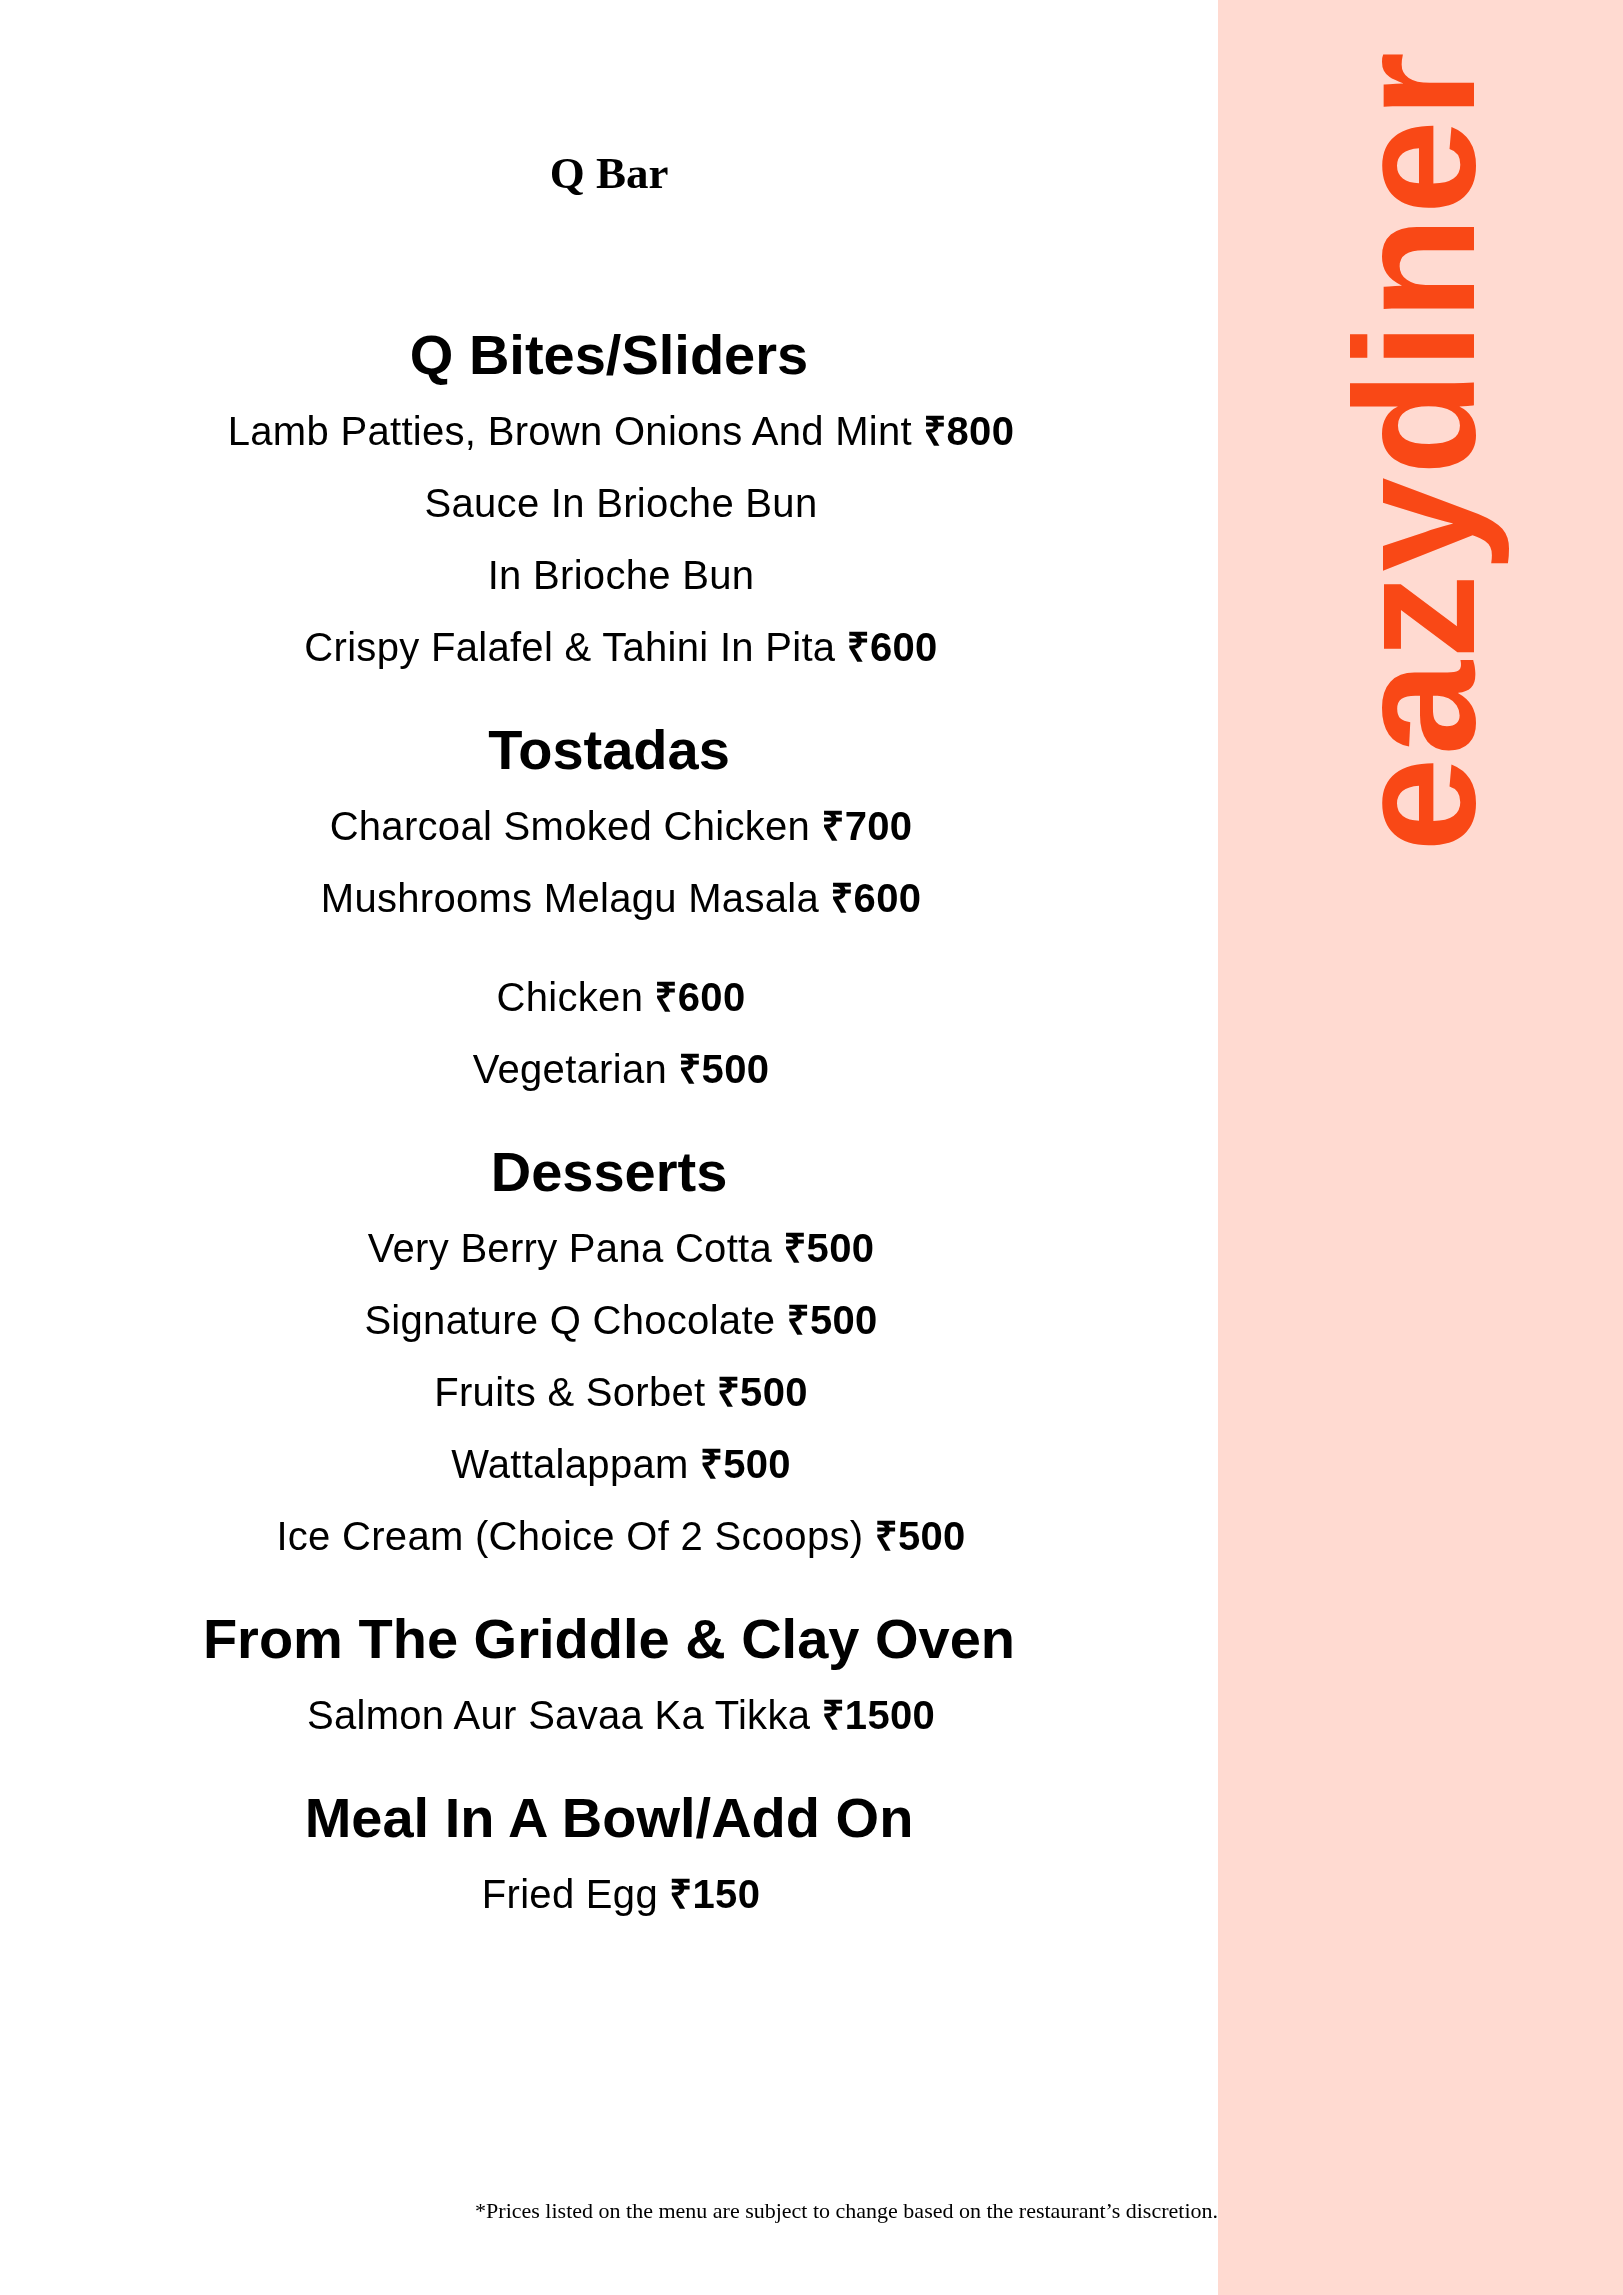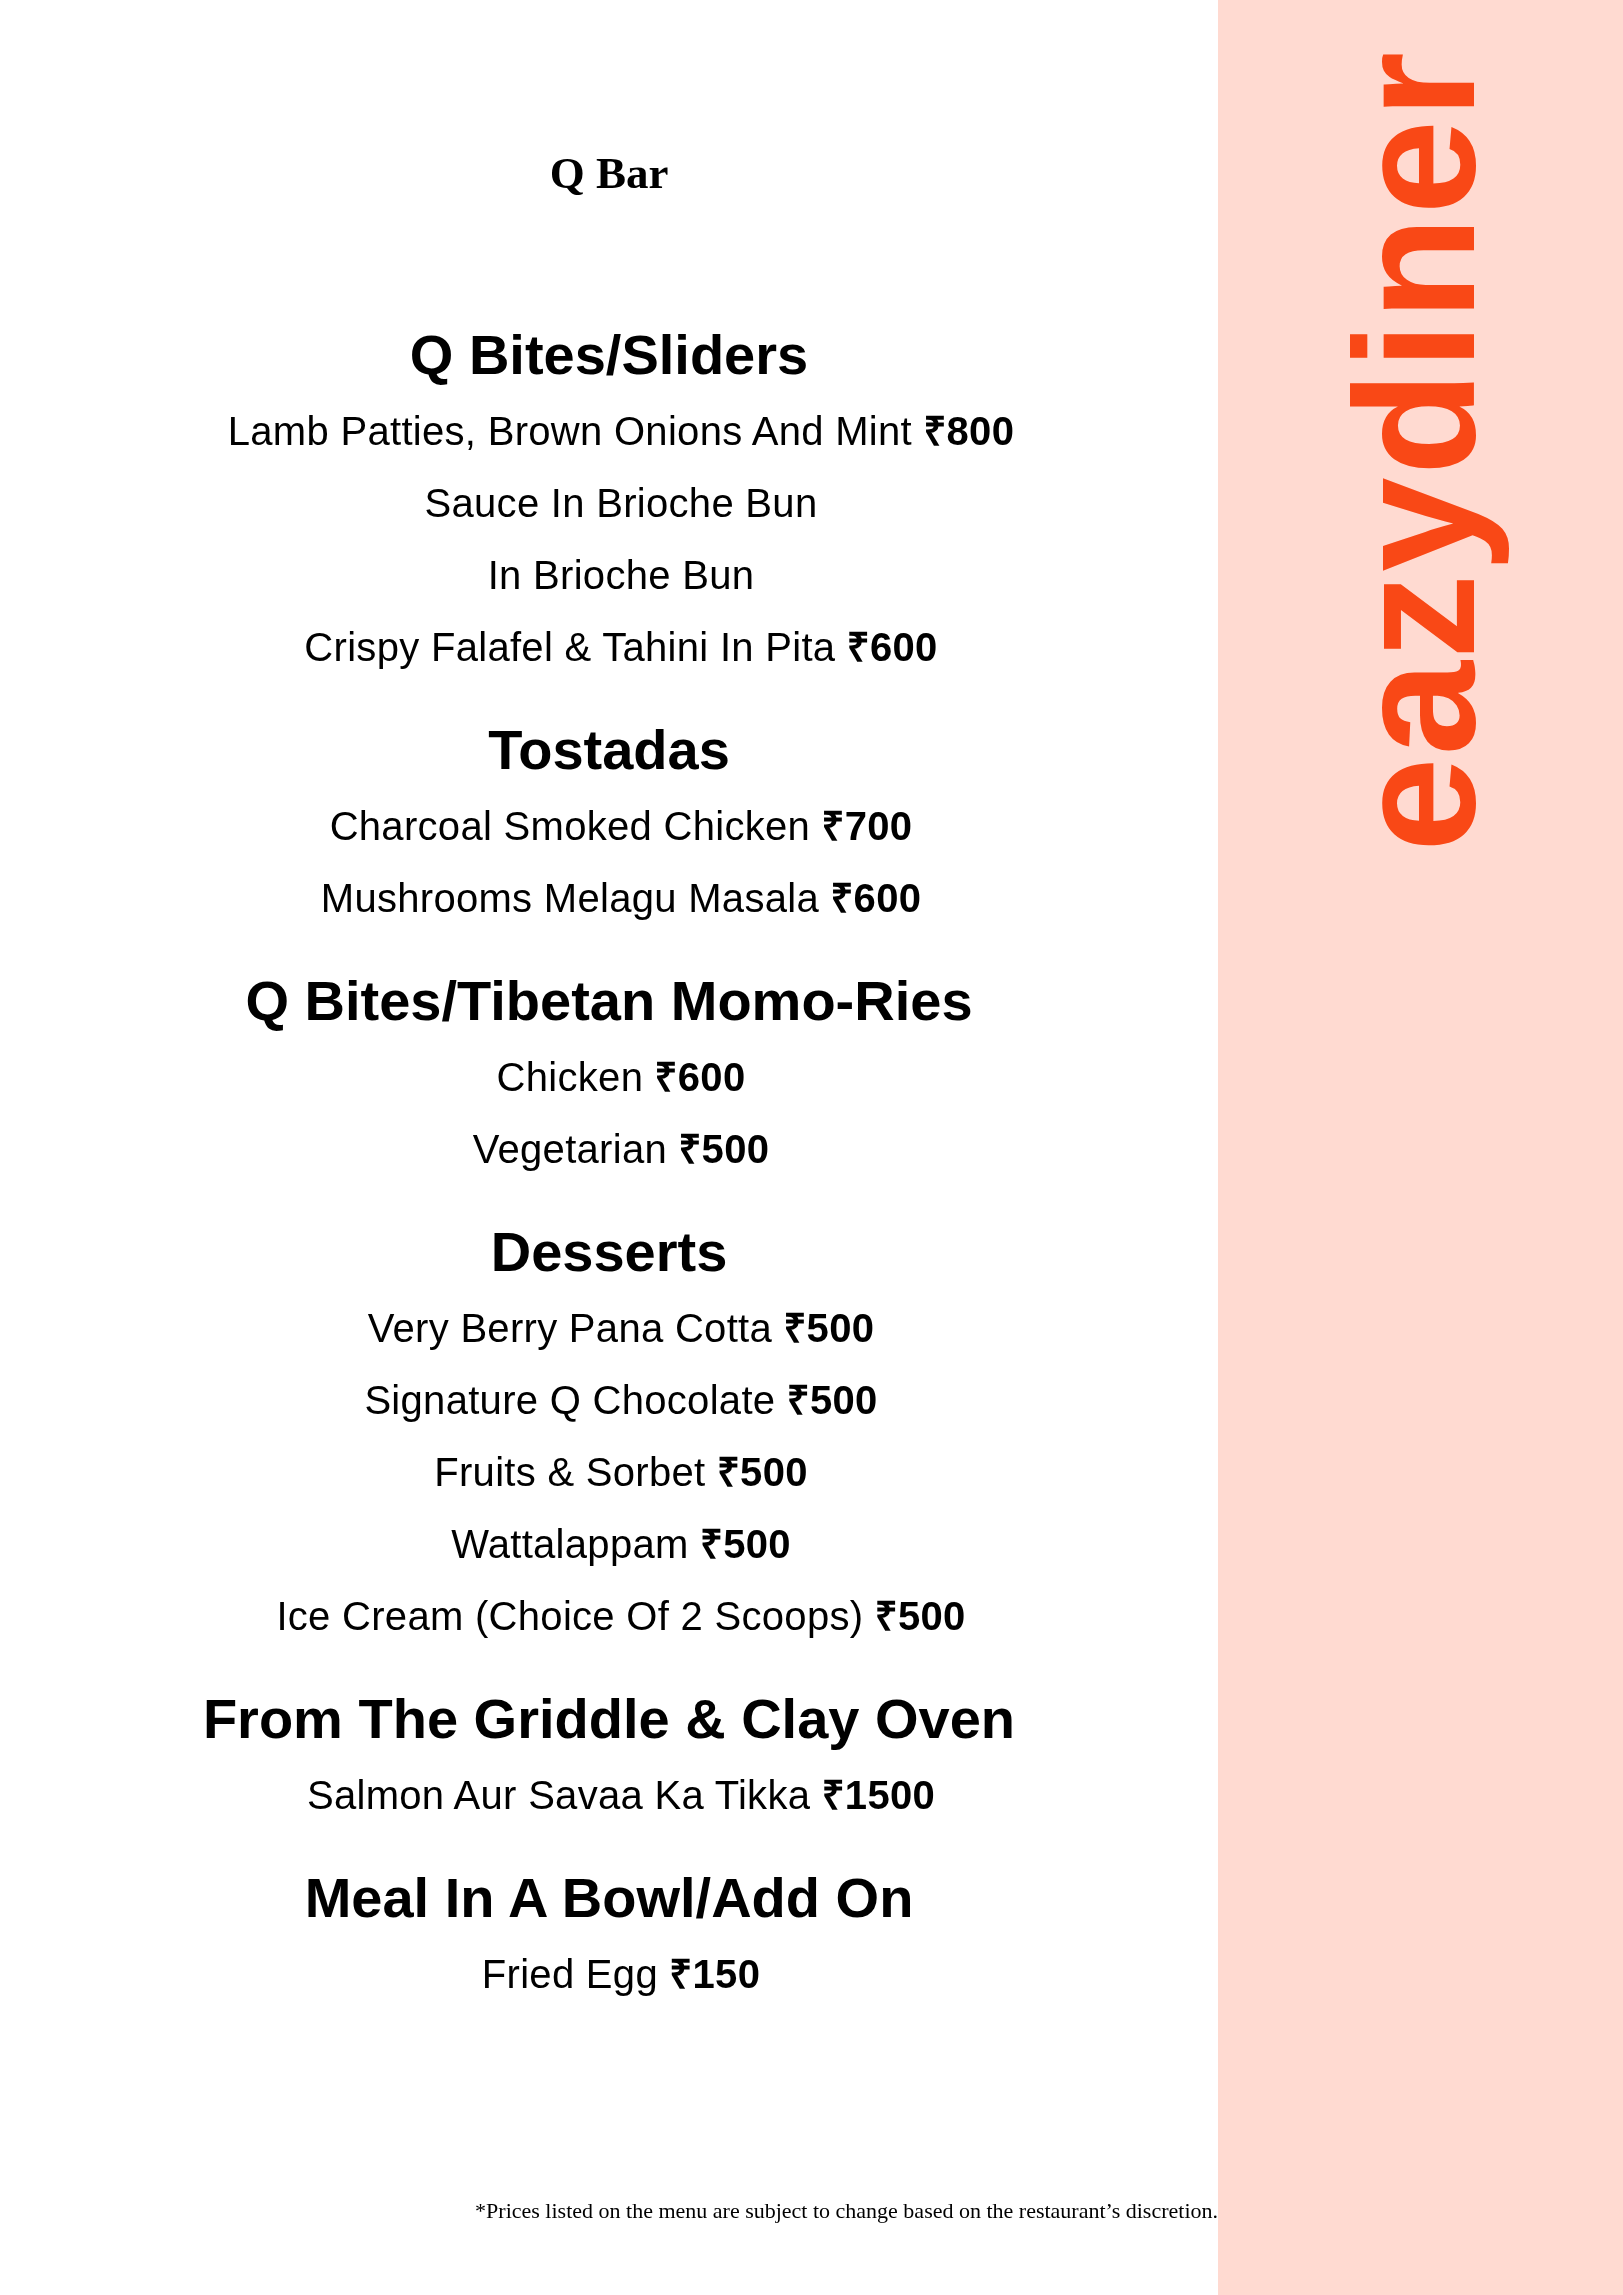--- a/index.html
+++ b/index.html
@@ -69,21 +69,20 @@
       <div class="item"><span>Crispy Falafel &amp; Tahini In Pita</span> <span class="price">₹600</span></div>
     </div>
 
     <div class="section">
       <h2 class="section-heading">Tostadas</h2>
       <div class="item"><span>Charcoal Smoked Chicken</span> <span class="price">₹700</span></div>
       <div class="item"><span>Mushrooms Melagu Masala</span> <span class="price">₹600</span></div>
     </div>
 
     <div class="section">
-      <h2 class="section-heading">Q Bites/Tibetan Momo-Ries</h2>
       <div class="item"><span>Chicken</span> <span class="price">₹600</span></div>
       <div class="item"><span>Vegetarian</span> <span class="price">₹500</span></div>
     </div>
 
     <div class="section">
       <h2 class="section-heading">Desserts</h2>
       <div class="item"><span>Very Berry Pana Cotta</span> <span class="price">₹500</span></div>
       <div class="item"><span>Signature Q Chocolate</span> <span class="price">₹500</span></div>
       <div class="item"><span>Fruits &amp; Sorbet</span> <span class="price">₹500</span></div>
       <div class="item"><span>Wattalappam</span> <span class="price">₹500</span></div>

